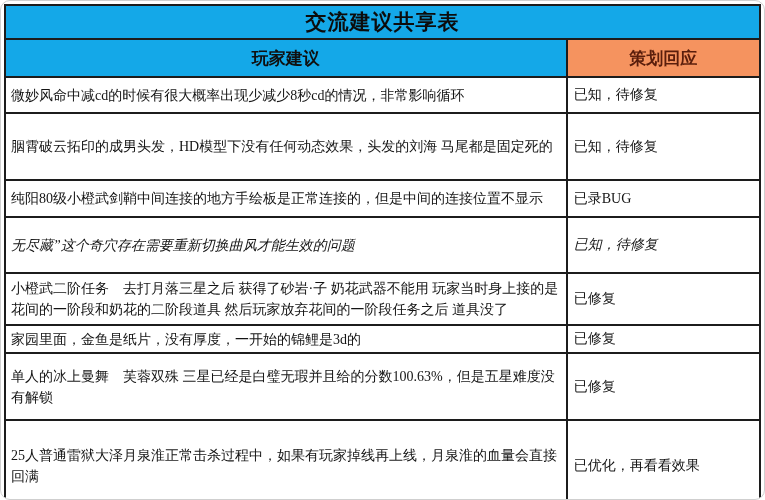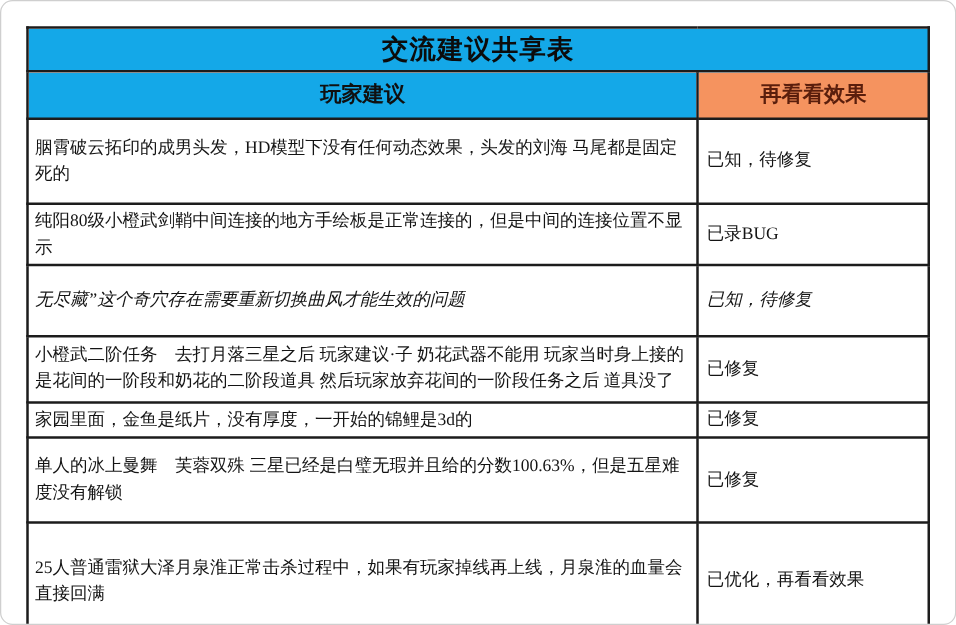--- a/index.html
+++ b/index.html
@@ -11,21 +11,21 @@
   }
   * { box-sizing: border-box; }
   html, body { margin: 0; padding: 0; background: #ffffff; }
   .frame {
     position: relative;
     width: 765px;
     height: 500px;
     background: #ffffff;
     border: 1px solid #cfcfcf;
     border-radius: 10px;
-    padding: 20px;
+    padding: 3px;
     overflow: hidden;
     font-family: "Liberation Serif", "DejaVu Serif", serif;
   }
   table.share-table {
     width: 100%;
     height: 492px;
     border-collapse: collapse;
     table-layout: fixed;
   }
   .share-table td, .share-table th {
@@ -81,36 +81,40 @@
     <colgroup>
       <col style="width:74.4%">
       <col style="width:25.6%">
     </colgroup>
     <tbody>
       <tr class="title-row">
         <td class="title-cell" colspan="2">交流建议共享表</td>
       </tr>
       <tr class="header-row">
         <th class="hdr hdr-left">玩家建议</th>
-        <th class="hdr hdr-right">再看看效果</th>
+        <th class="hdr hdr-right">策划回应</th>
+      </tr>
+      <tr class="r1">
+        <td class="cell-s">微妙风命中减cd的时候有很大概率出现少减少8秒cd的情况，非常影响循环</td>
+        <td class="cell-r">已知，待修复</td>
       </tr>
       <tr class="r2">
         <td class="cell-s">胭霄破云拓印的成男头发，HD模型下没有任何动态效果，头发的刘海 马尾都是固定死的</td>
         <td class="cell-r">已知，待修复</td>
       </tr>
       <tr class="r3">
         <td class="cell-s">纯阳80级小橙武剑鞘中间连接的地方手绘板是正常连接的，但是中间的连接位置不显示</td>
         <td class="cell-r">已录BUG</td>
       </tr>
       <tr class="r4">
         <td class="cell-s">无尽藏”这个奇穴存在需要重新切换曲风才能生效的问题</td>
         <td class="cell-r">已知，待修复</td>
       </tr>
       <tr class="r5">
-        <td class="cell-s">小橙武二阶任务　去打月落三星之后 玩家建议·子 奶花武器不能用 玩家当时身上接的是花间的一阶段和奶花的二阶段道具 然后玩家放弃花间的一阶段任务之后 道具没了</td>
+        <td class="cell-s">小橙武二阶任务　去打月落三星之后 获得了砂岩·子 奶花武器不能用 玩家当时身上接的是花间的一阶段和奶花的二阶段道具 然后玩家放弃花间的一阶段任务之后 道具没了</td>
         <td class="cell-r">已修复</td>
       </tr>
       <tr class="r6">
         <td class="cell-s">家园里面，金鱼是纸片，没有厚度，一开始的锦鲤是3d的</td>
         <td class="cell-r">已修复</td>
       </tr>
       <tr class="r7">
         <td class="cell-s">单人的冰上曼舞　芙蓉双殊 三星已经是白璧无瑕并且给的分数100.63%，但是五星难度没有解锁</td>
         <td class="cell-r">已修复</td>
       </tr>

